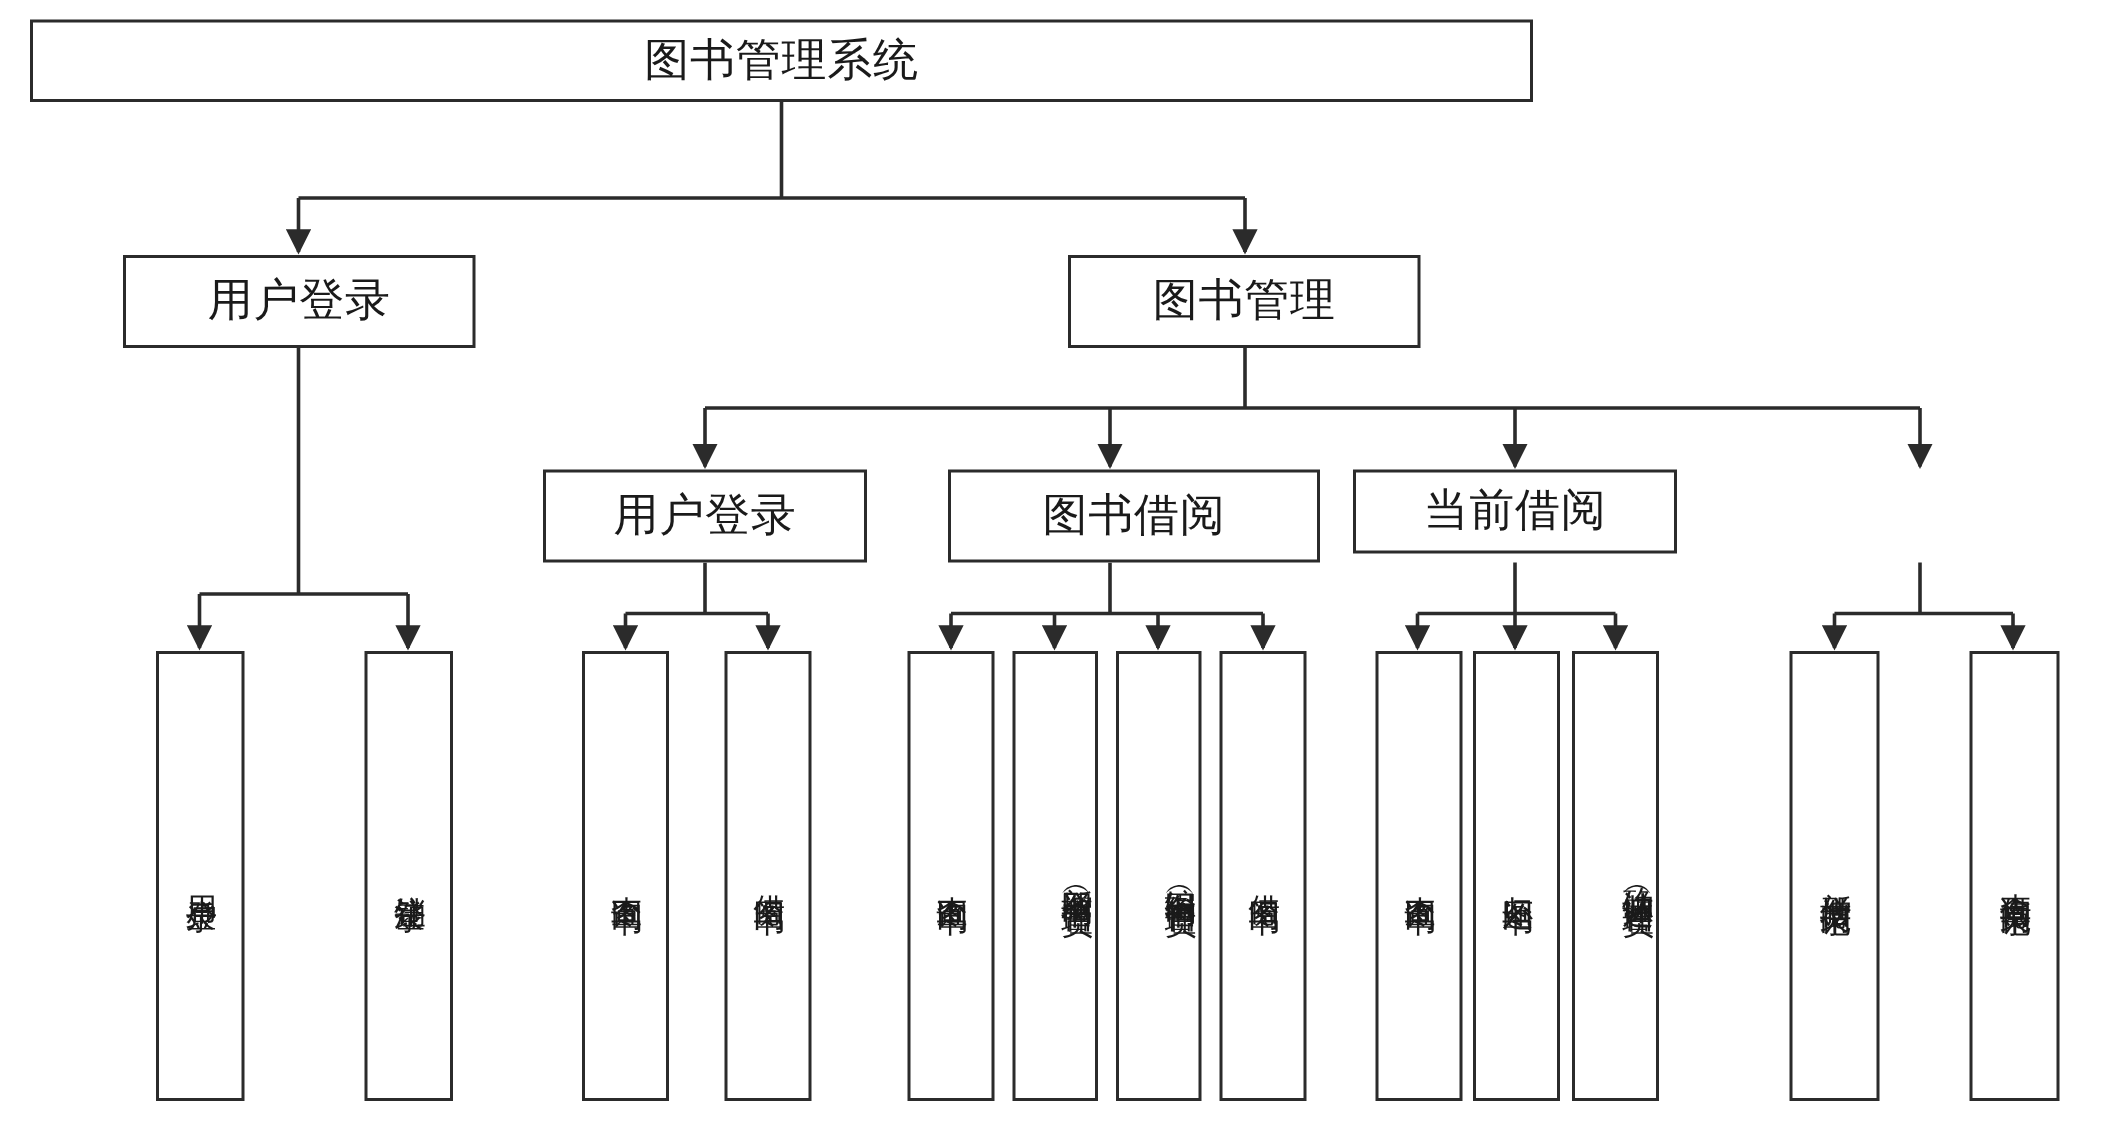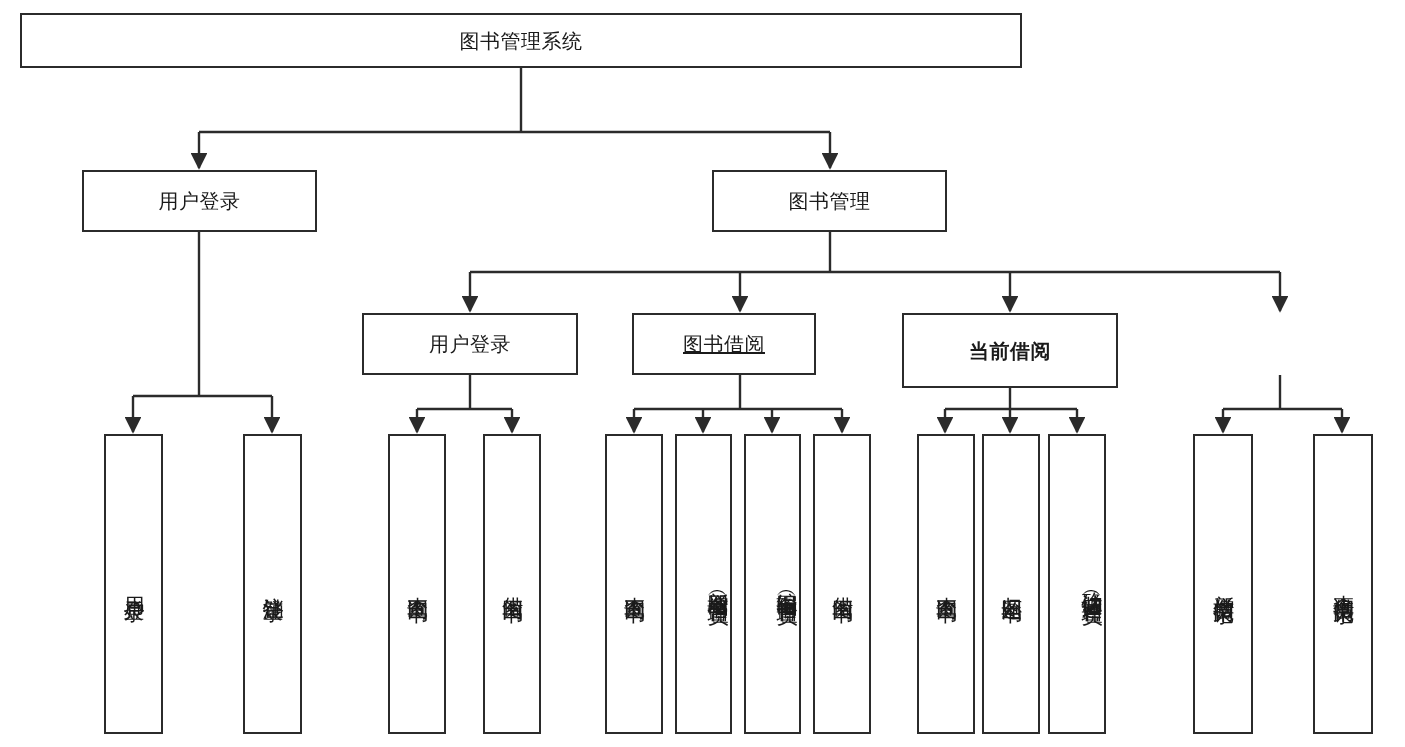--- a/index.html
+++ b/index.html
@@ -29,21 +29,21 @@
     box-sizing: border-box;
     border: 2px solid #2b2b2b;
     background: #ffffff;
     display: flex;
     align-items: center;
     justify-content: center;
     color: #1a1a1a;
     z-index: 2;
   }
   .node-h {
-    font-size: 20px;
+    font-size: 30px;
     line-height: 1.2;
     letter-spacing: 0.5px;
     white-space: nowrap;
   }
   .node-v {
     font-size: 21px;
     line-height: 1.22;
     writing-mode: vertical-rl;
     text-orientation: upright;
     letter-spacing: 2px;
@@ -125,24 +125,24 @@
   <div class="node node-h" style="left:82px; top:170px; width:235px; height:62px;">
     <span>用户登录</span>
   </div>
   <div class="node node-h" style="left:712px; top:170px; width:235px; height:62px;text-align:right;">
     <span>图书管理</span>
   </div>
 
   <div class="node node-h" style="left:362px; top:313px; width:216px; height:62px;">
     <span>用户登录</span>
   </div>
-  <div class="node node-h" style="left:632px; top:313px; width:184px; height:62px;text-decoration:underline;">
+  <div class="node node-h" style="left:632px; top:313px; width:248px; height:62px;">
     <span>图书借阅</span>
   </div>
-  <div class="node node-h" style="left:902px; top:313px; width:216px; height:75px;font-weight:bold;">
+  <div class="node node-h" style="left:902px; top:313px; width:216px; height:56px;">
     <span>当前借阅</span>
   </div>
 
   <div class="node node-v short" style="left:104px; top:434px; width:59px; height:300px;">
     <span>用户登录</span>
   </div>
   <div class="node node-v short" style="left:243px; top:434px; width:59px; height:300px;">
     <span>注销登录</span>
   </div>
 

